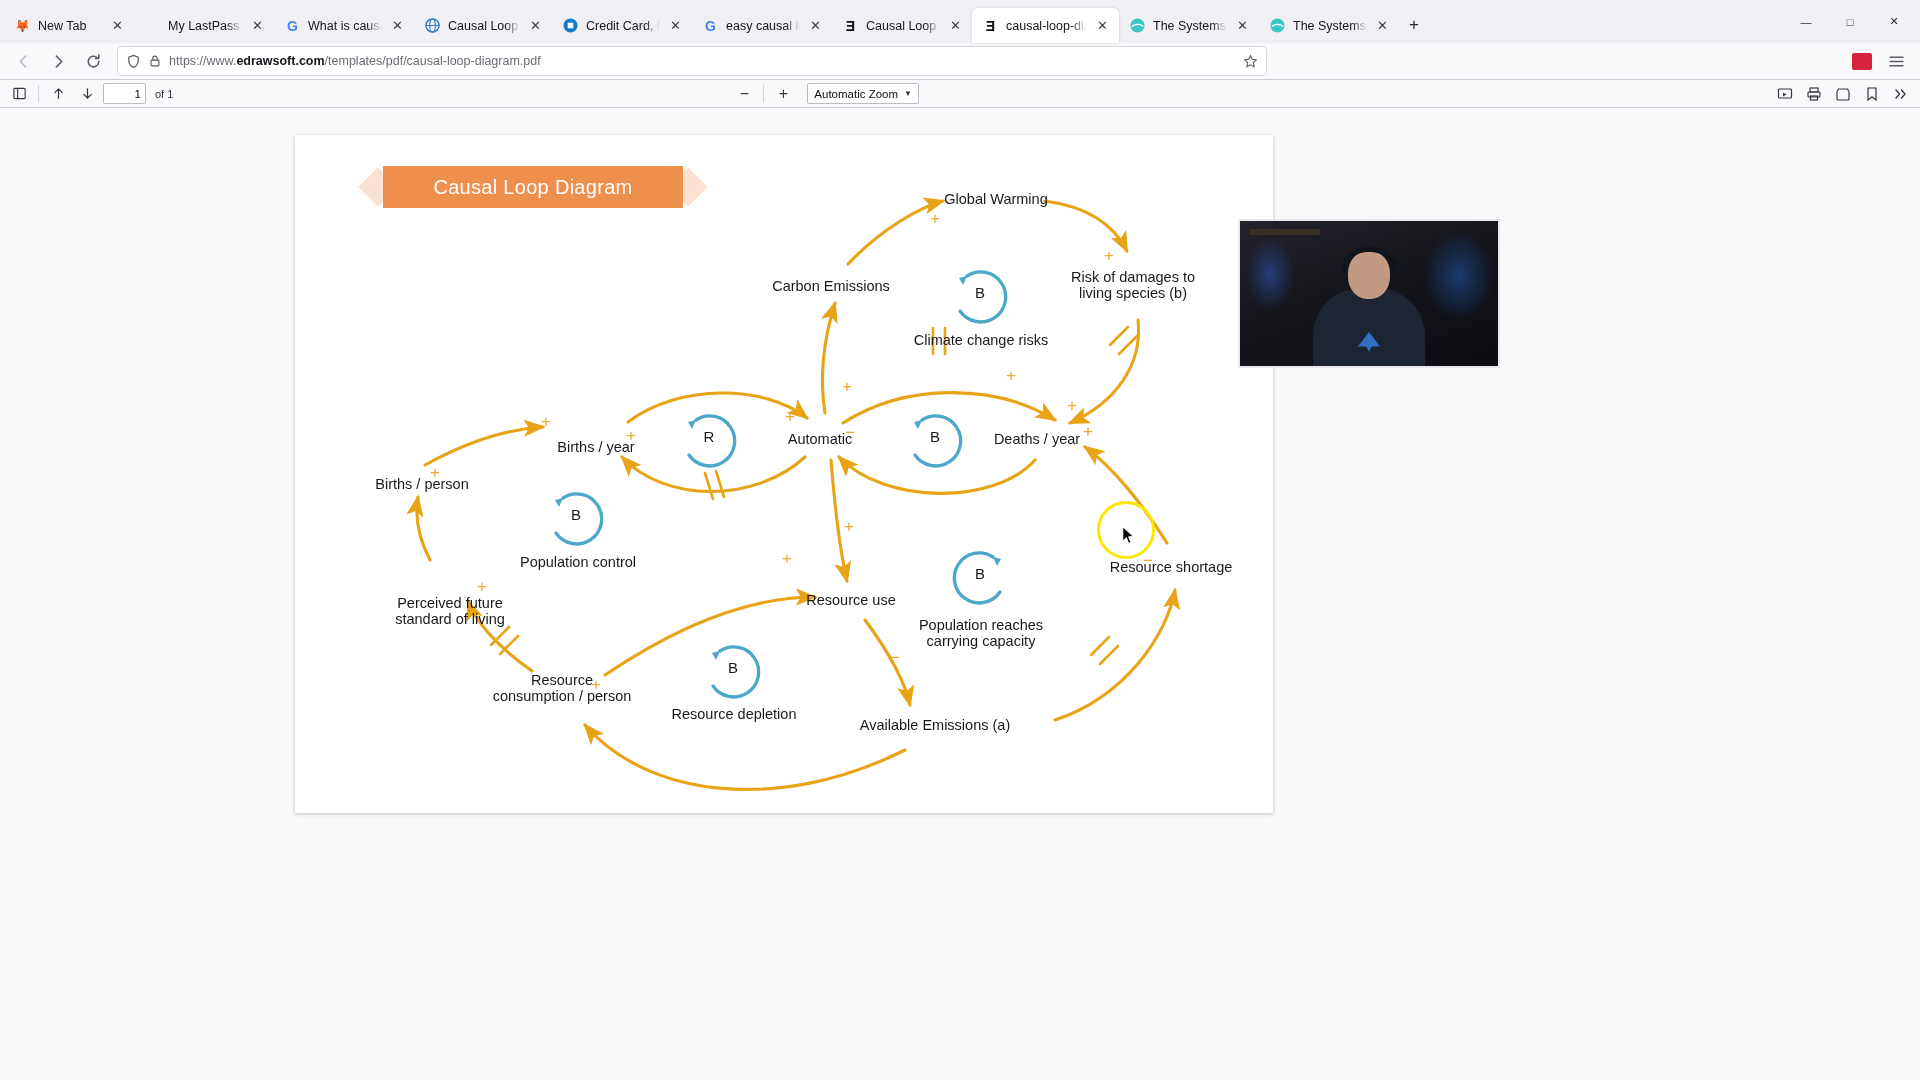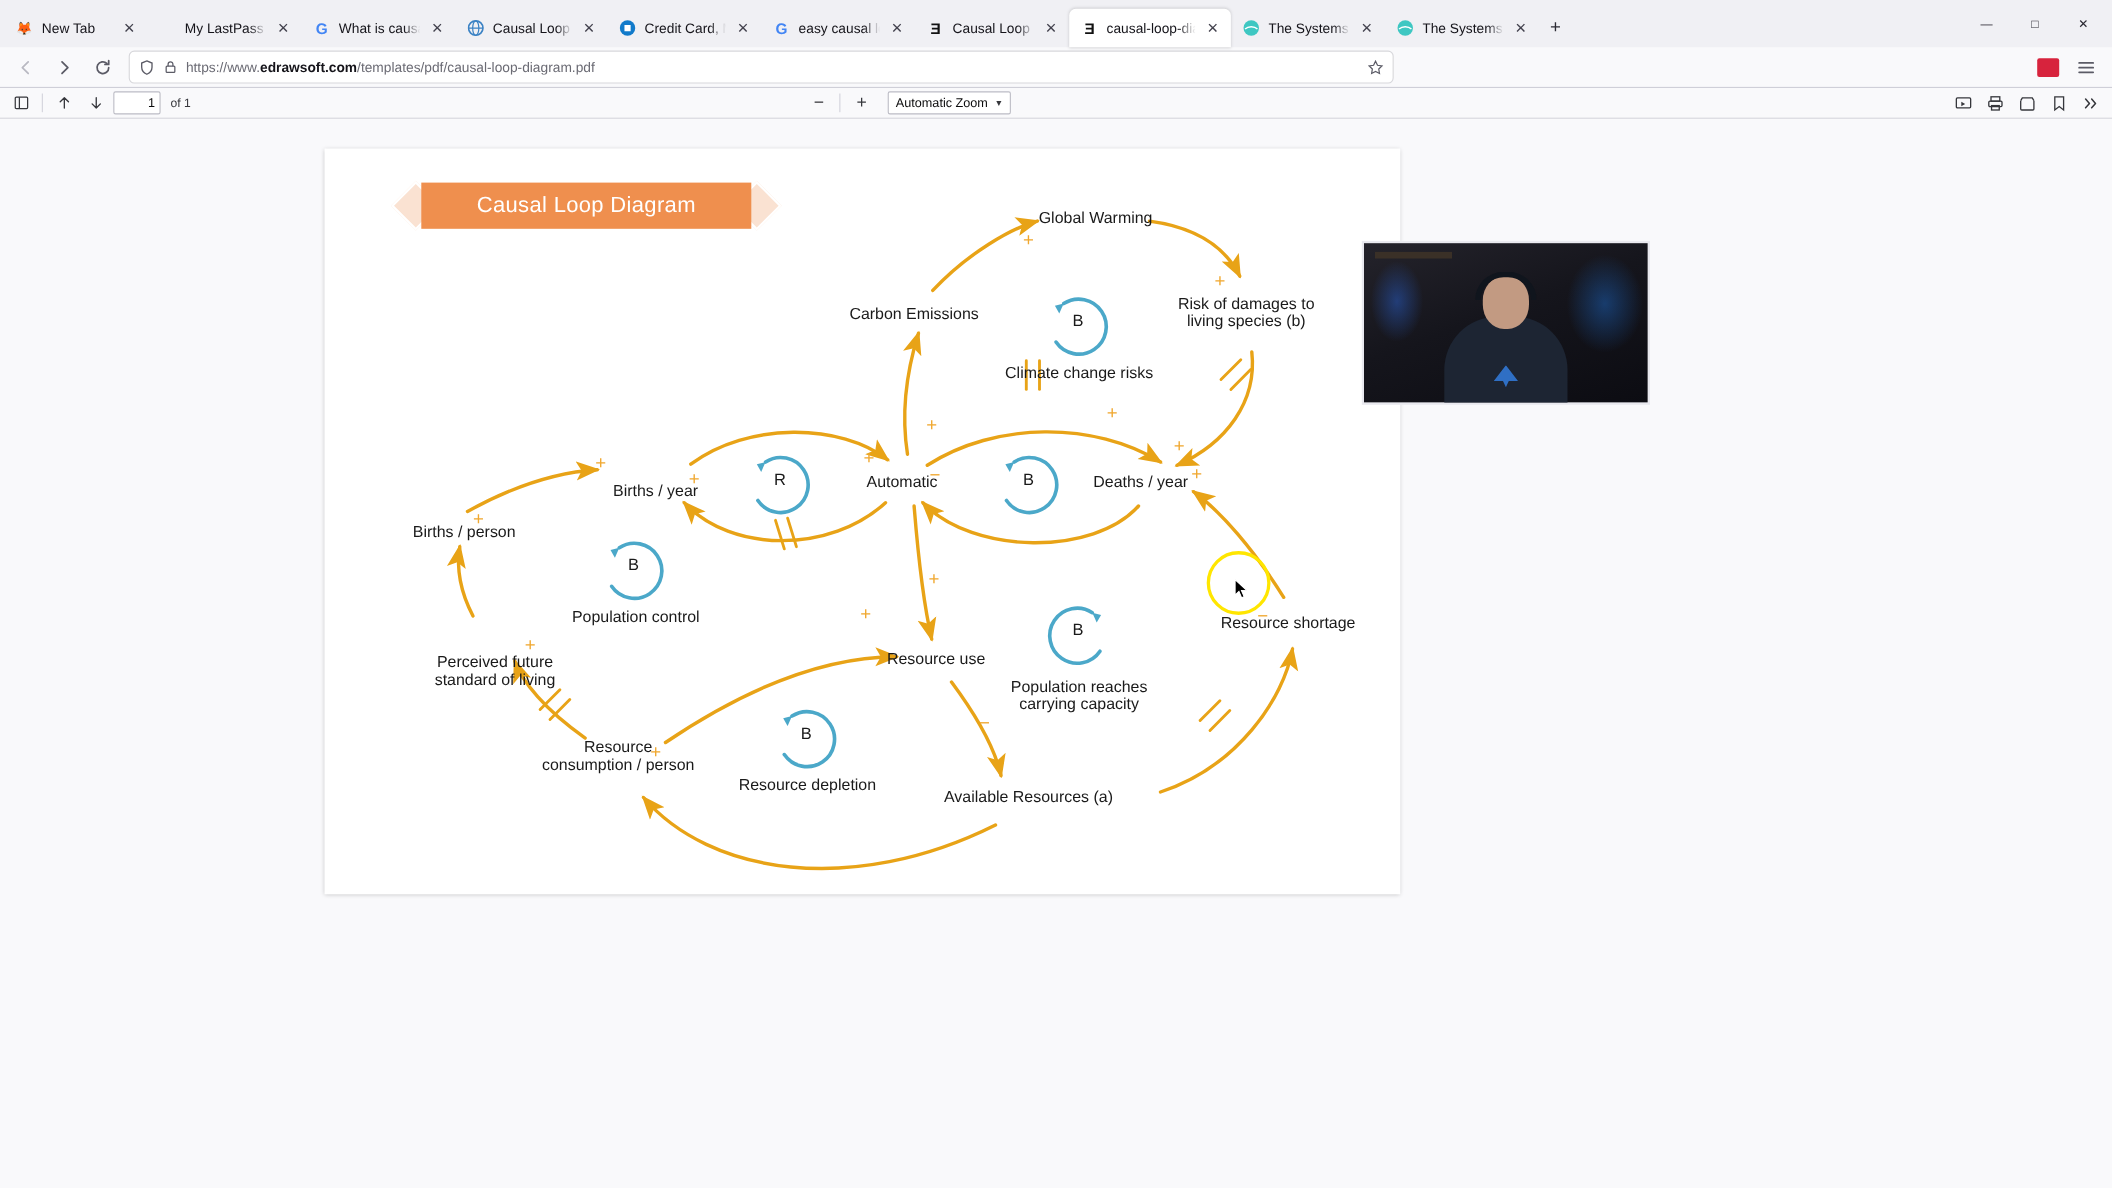--- a/index.html
+++ b/index.html
@@ -505,21 +505,21 @@
         <div class="node-label" style="left:283px;top:427px">Population control</div>
         <div class="node-label" style="left:155px;top:476px">Perceived future
 standard of living</div>
         <div class="node-label" style="left:556px;top:465px">Resource use</div>
         <div class="node-label" style="left:876px;top:432px">Resource shortage</div>
         <div class="node-label" style="left:686px;top:498px">Population reaches
 carrying capacity</div>
         <div class="node-label" style="left:267px;top:553px">Resource
 consumption / person</div>
         <div class="node-label" style="left:439px;top:579px">Resource depletion</div>
-        <div class="node-label" style="left:640px;top:590px">Available Resources (a)</div>
+        <div class="node-label" style="left:640px;top:590px">Available Emissions (a)</div>
 
         <div class="loop-letter" style="left:685px;top:157px">B</div>
         <div class="loop-letter" style="left:414px;top:301px">R</div>
         <div class="loop-letter" style="left:640px;top:301px">B</div>
         <div class="loop-letter" style="left:281px;top:379px">B</div>
         <div class="loop-letter" style="left:685px;top:438px">B</div>
         <div class="loop-letter" style="left:438px;top:532px">B</div>
 
         <div class="polarity" style="left:640px;top:83px">+</div>
         <div class="polarity" style="left:814px;top:120px">+</div>

